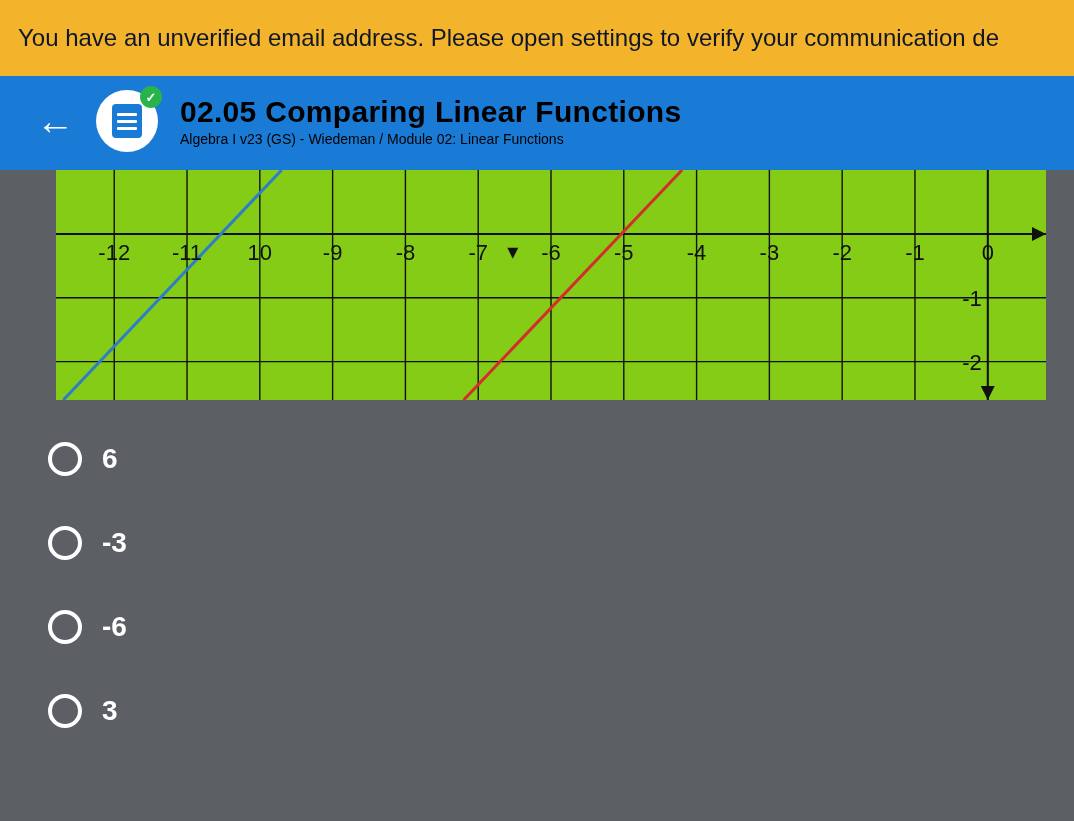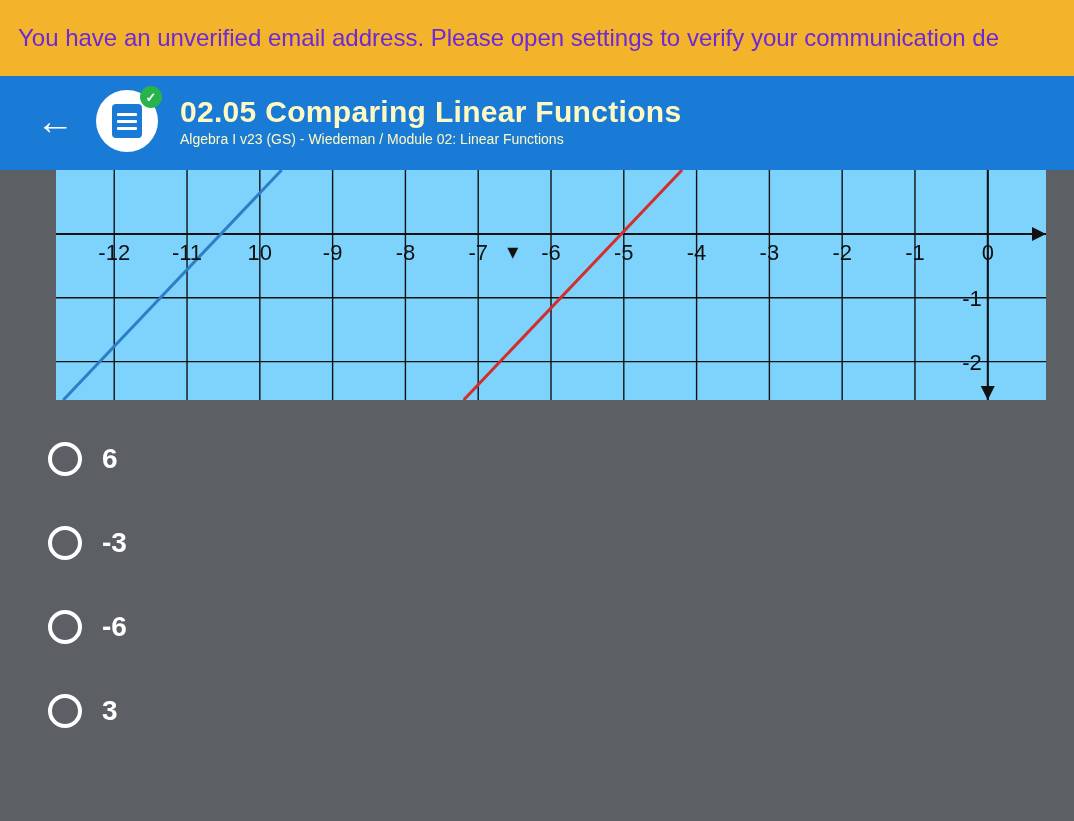--- a/index.html
+++ b/index.html
@@ -2,21 +2,21 @@
 <html><head>
 <meta charset="utf-8">
 <style>
   * { box-sizing: border-box; margin: 0; padding: 0; }
   html, body { width: 1074px; height: 821px; overflow: hidden; font-family: Arial, Helvetica, sans-serif; }
   body { background: #5c6065; }
 
   .banner {
     width: 100%;
     background: #f3b32a;
-    color: #6d28d9;
+    color: #0f172a;
     font-size: 24px;
     padding: 24px 10px 24px 18px;
     white-space: nowrap;
     overflow: hidden;
   }
 
   .header {
     width: 100%;
     background: #1a7bd6;
     padding: 14px 20px 18px 36px;
@@ -67,28 +67,28 @@
     height: 22px;
     background: #27b44a;
     border-radius: 50%;
     color: #fff;
     display: flex;
     align-items: center;
     justify-content: center;
     font-size: 13px;
     font-weight: bold;
   }
-  .title-block { color: #fef9c3; }
+  .title-block { color: #000000; }
   .title-main { font-size: 30px; font-weight: 600; letter-spacing: .3px; }
   .title-sub  { font-size: 14px; margin-top: 2px; }
 
   .content { padding: 0 0 0 0; }
 
   .chart-zone {
-    background: #7dd3fc;
+    background: #84cc16;
     margin: 0 0 0 56px;
     width: 990px;
     height: 230px;
     position: relative;
     overflow: hidden;
   }
   .chart-zone line.grid { stroke: #111; stroke-width: 2; }
   .chart-zone line.thin { stroke: #111; stroke-width: 1.4; }
   .chart-zone line.blue { stroke: #2d7dc8; stroke-width: 3; }
   .chart-zone line.red  { stroke: #d42e2c; stroke-width: 3; }

